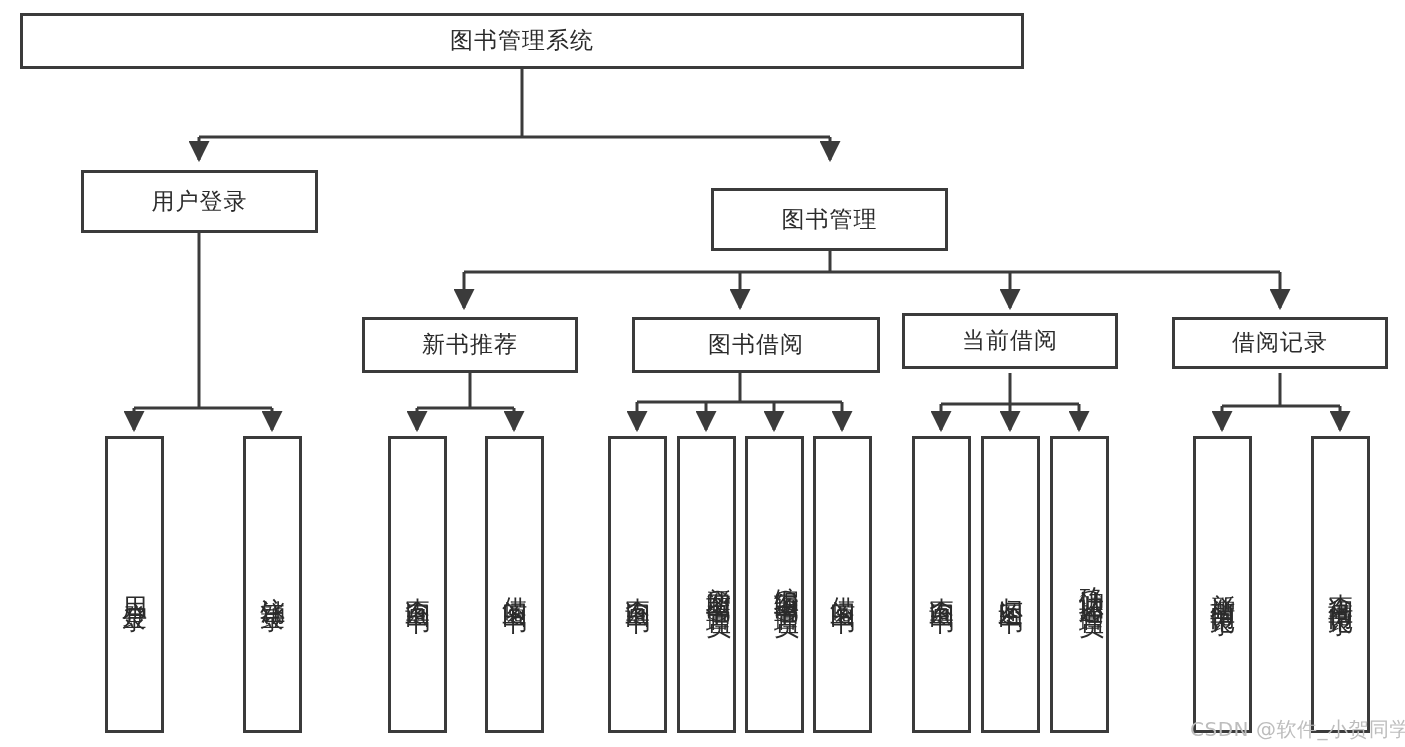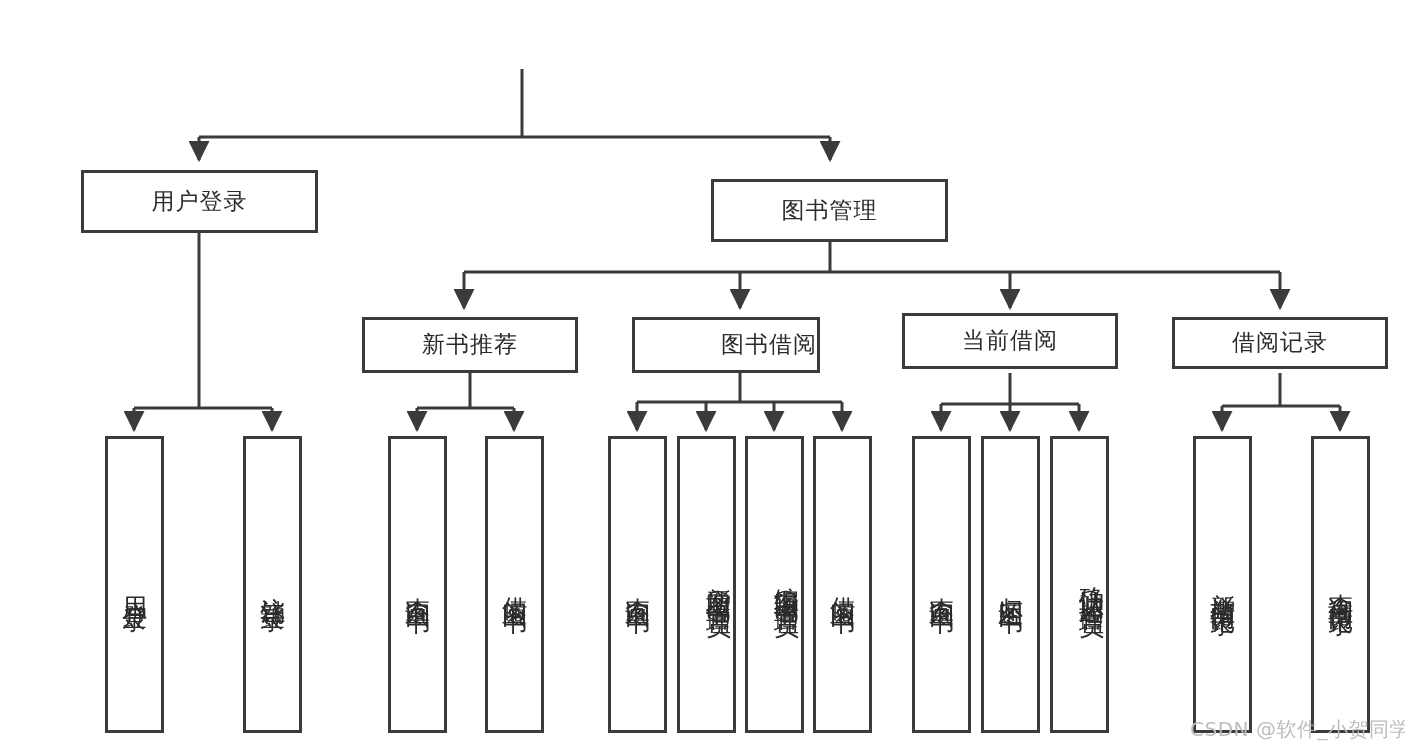--- a/index.html
+++ b/index.html
@@ -112,34 +112,37 @@
       <path d="M 1010 404 L 1010 430" marker-end="url(#arrow)"></path>
       <path d="M 1079 404 L 1079 430" marker-end="url(#arrow)"></path>
 
       <path d="M 1280 373 L 1280 406"></path>
       <path d="M 1222 406 L 1340 406"></path>
       <path d="M 1222 406 L 1222 430" marker-end="url(#arrow)"></path>
       <path d="M 1340 406 L 1340 430" marker-end="url(#arrow)"></path>
     </g>
   </svg>
 
+  <div class="node horiz" style="left:20px; top:13px; width:1004px; height:56px;">
+    <span class="node-label">图书管理系统</span>
+  </div>
 
   <div class="node horiz" style="left:81px; top:170px; width:237px; height:63px;">
     <span class="node-label">用户登录</span>
   </div>
 
-  <div class="node horiz" style="left:711px; top:179px; width:237px; height:63px;">
+  <div class="node horiz" style="left:711px; top:188px; width:237px; height:63px;">
     <span class="node-label">图书管理</span>
   </div>
 
   <div class="node horiz" style="left:362px; top:317px; width:216px; height:56px;">
     <span class="node-label">新书推荐</span>
   </div>
 
-  <div class="node horiz" style="left:632px; top:317px; width:188px; height:56px;justify-content:flex-end;">
+  <div class="node horiz" style="left:632px; top:317px; width:248px; height:56px;">
     <span class="node-label">图书借阅</span>
   </div>
 
   <div class="node horiz" style="left:902px; top:313px; width:216px; height:56px;">
     <span class="node-label">当前借阅</span>
   </div>
 
   <div class="node horiz" style="left:1172px; top:317px; width:216px; height:52px;">
     <span class="node-label">借阅记录</span>
   </div>

